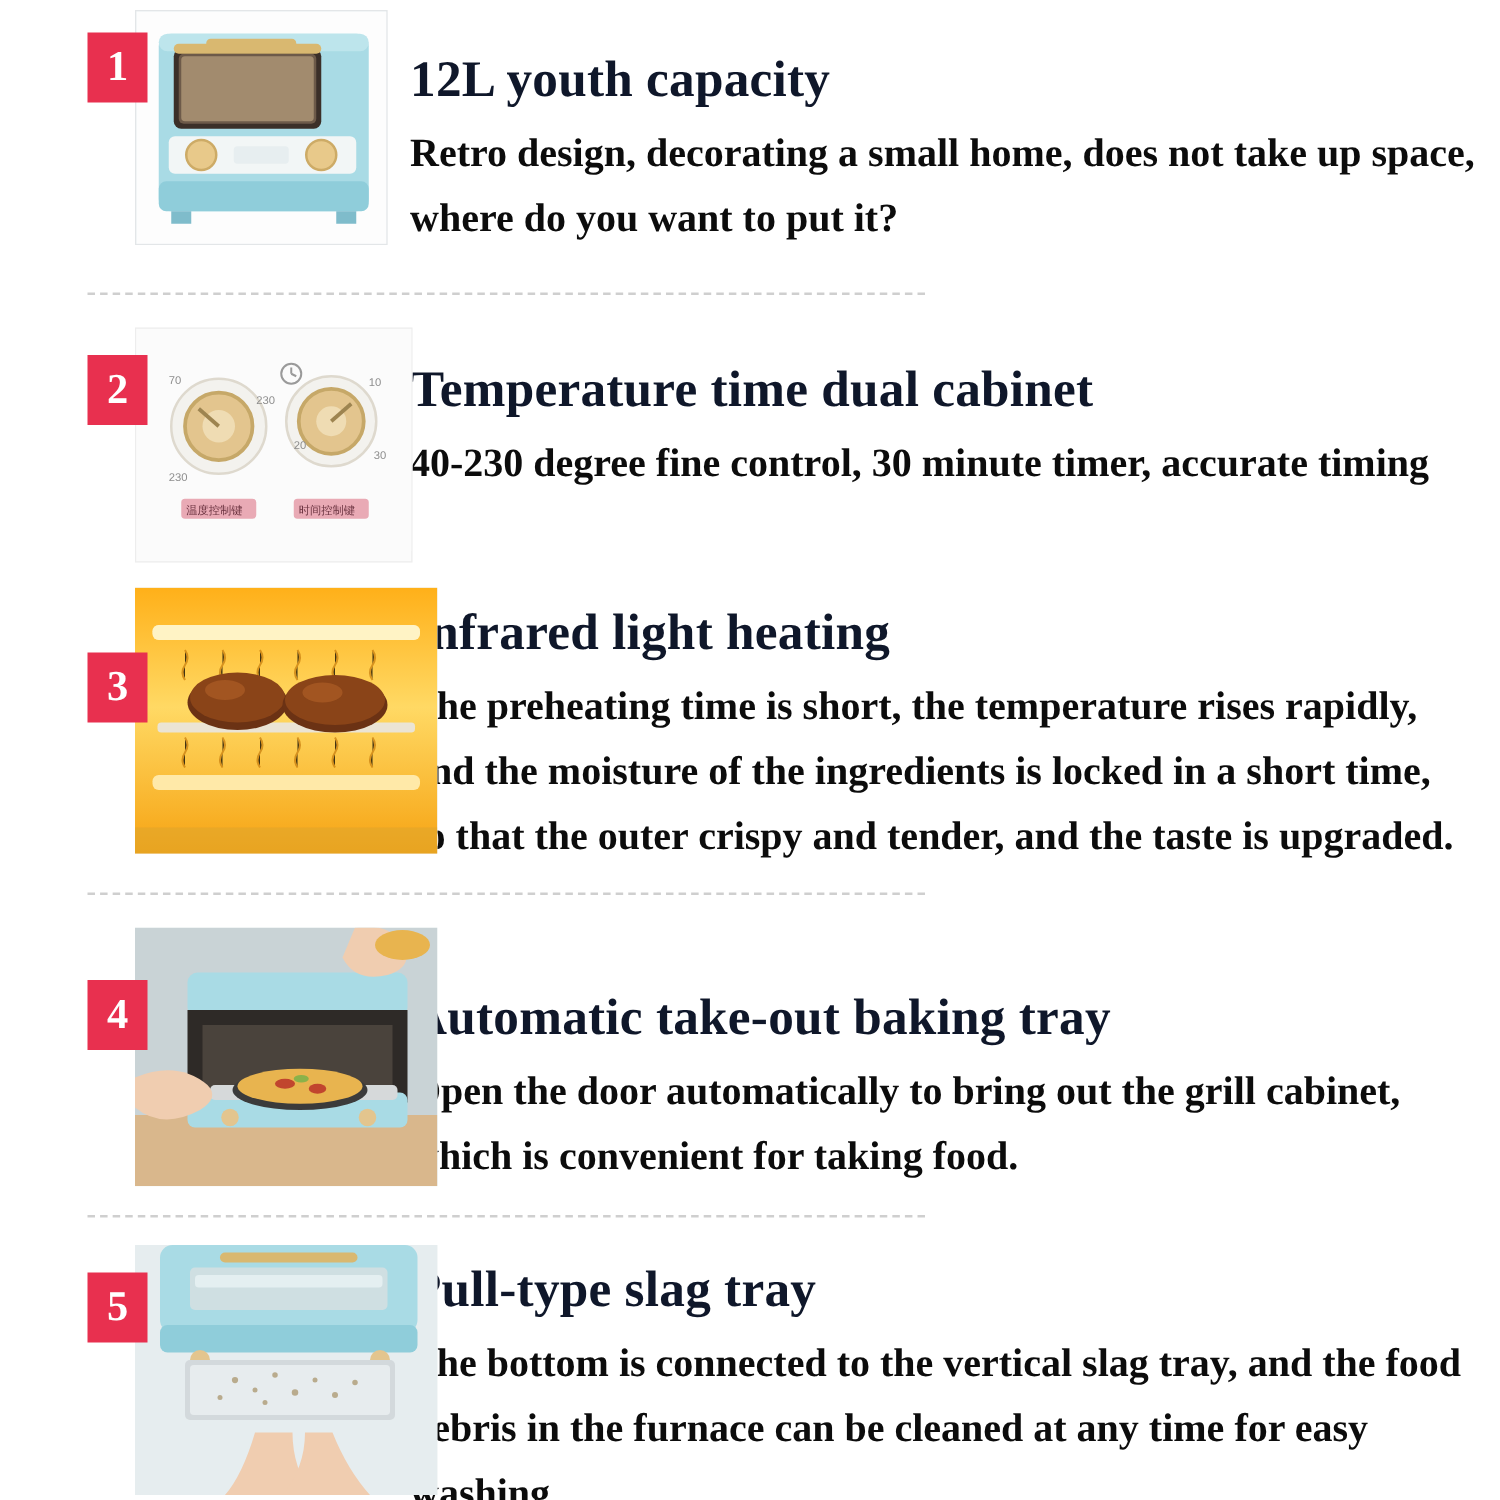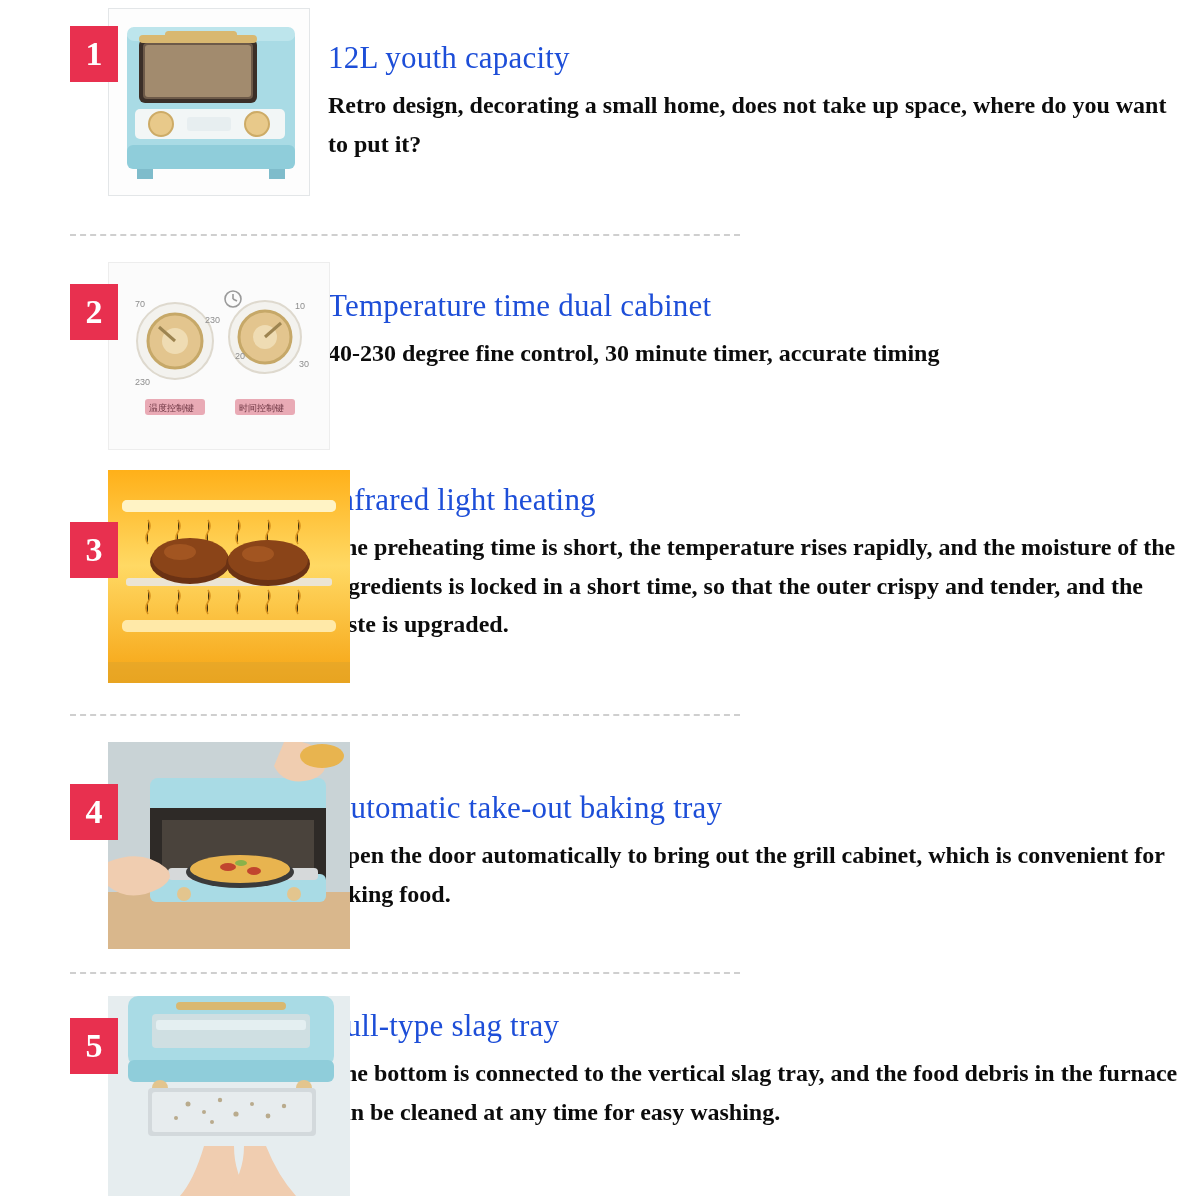--- a/index.html
+++ b/index.html
@@ -51,31 +51,31 @@
     background: #eef2f4;
     box-sizing: border-box;
   }
   .text {
     flex: 1 1 auto;
     padding-left: 18px;
     box-sizing: border-box;
   }
   .title {
     font-family: "Liberation Serif", serif;
-    font-weight: normal;
-    font-size: 31px;
+    font-weight: bold;
+    font-size: 41px;
     letter-spacing: 0.2px;
-    color: #1d4ed8;
+    color: #0f172a;
     margin: 0 0 10px 0;
     line-height: 1.15;
   }
   .desc {
     font-family: "Liberation Serif", serif;
     font-weight: bold;
-    font-size: 24px;
+    font-size: 32px;
     line-height: 1.62;
     color: #0c0c0c;
     margin: 0;
   }
   .divider {
     border: 0;
     border-top: 2px dashed #cfcfcf;
     margin: 0;
   }
 

